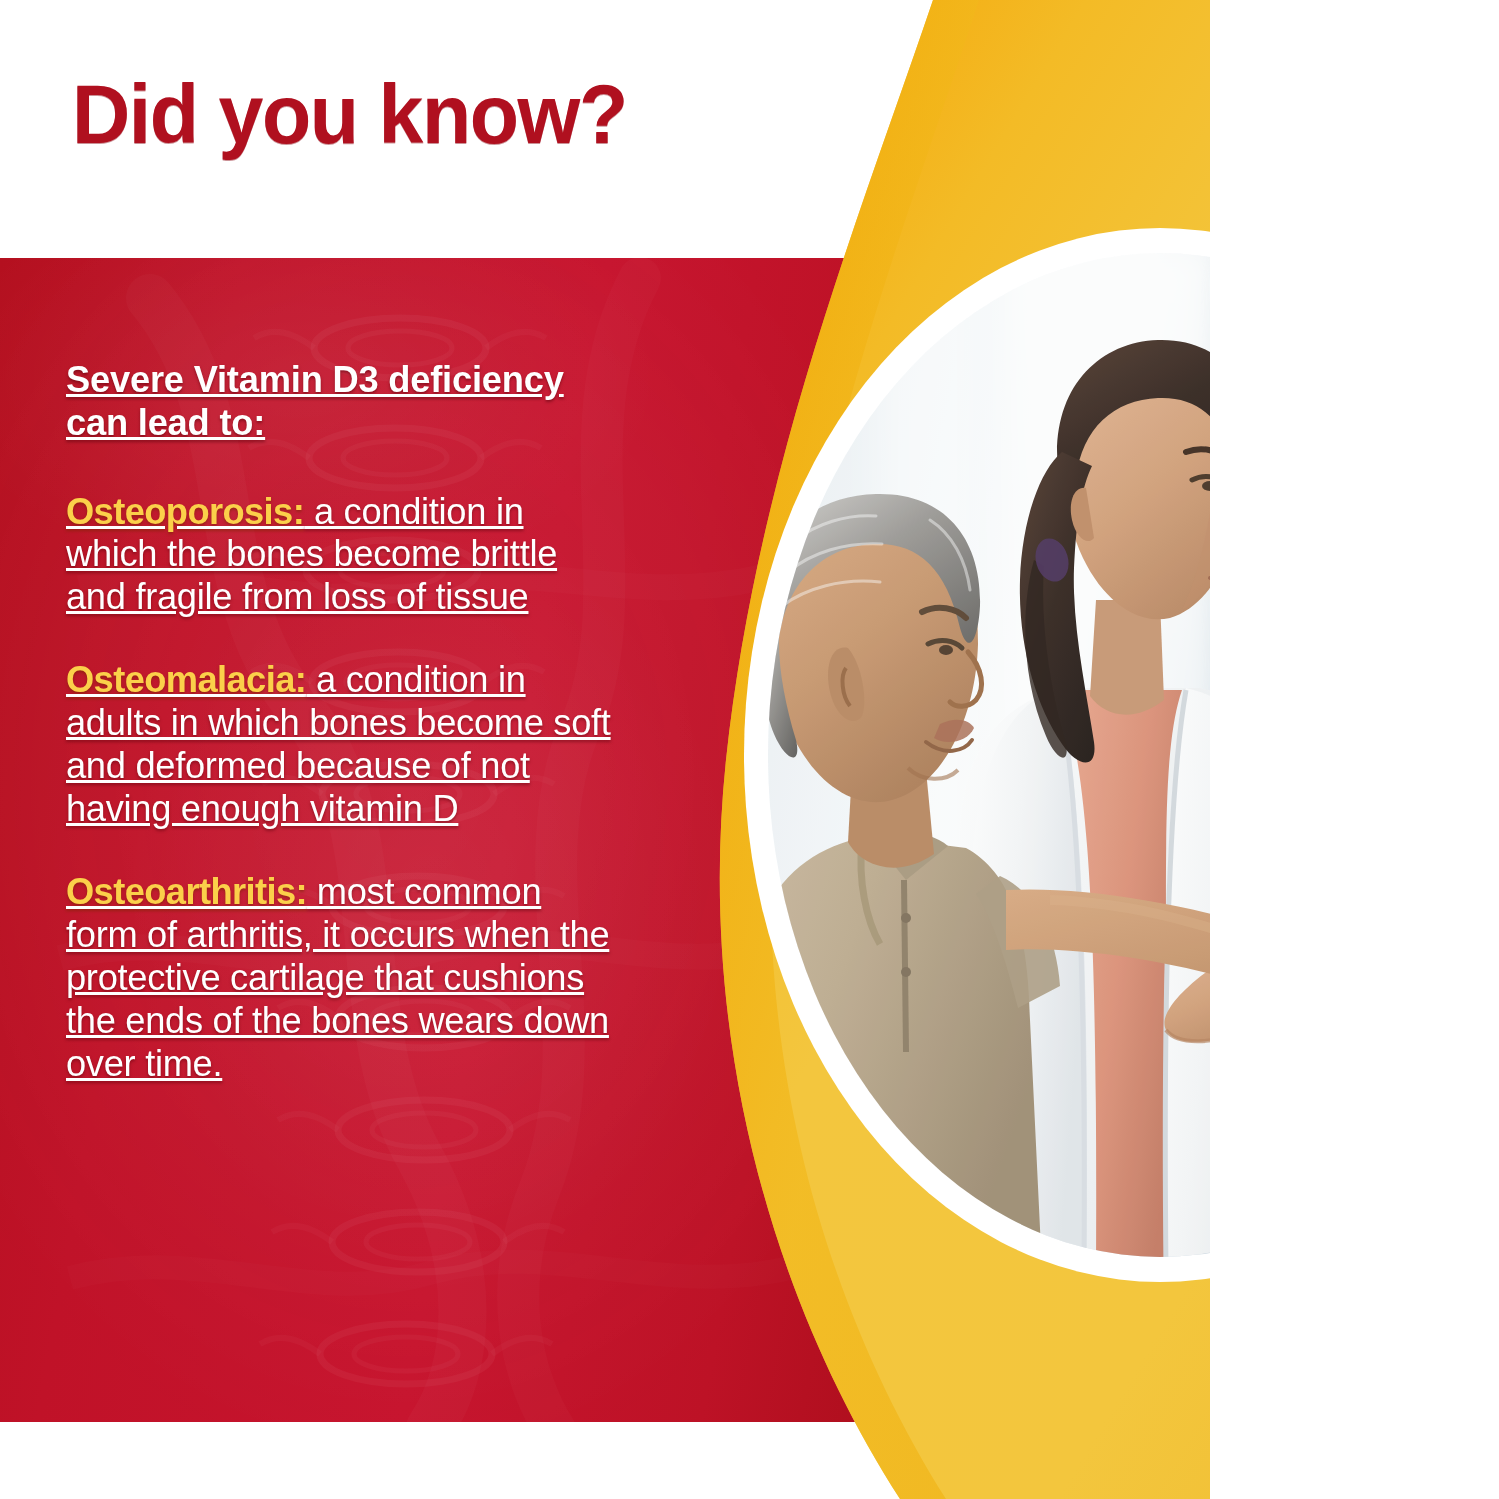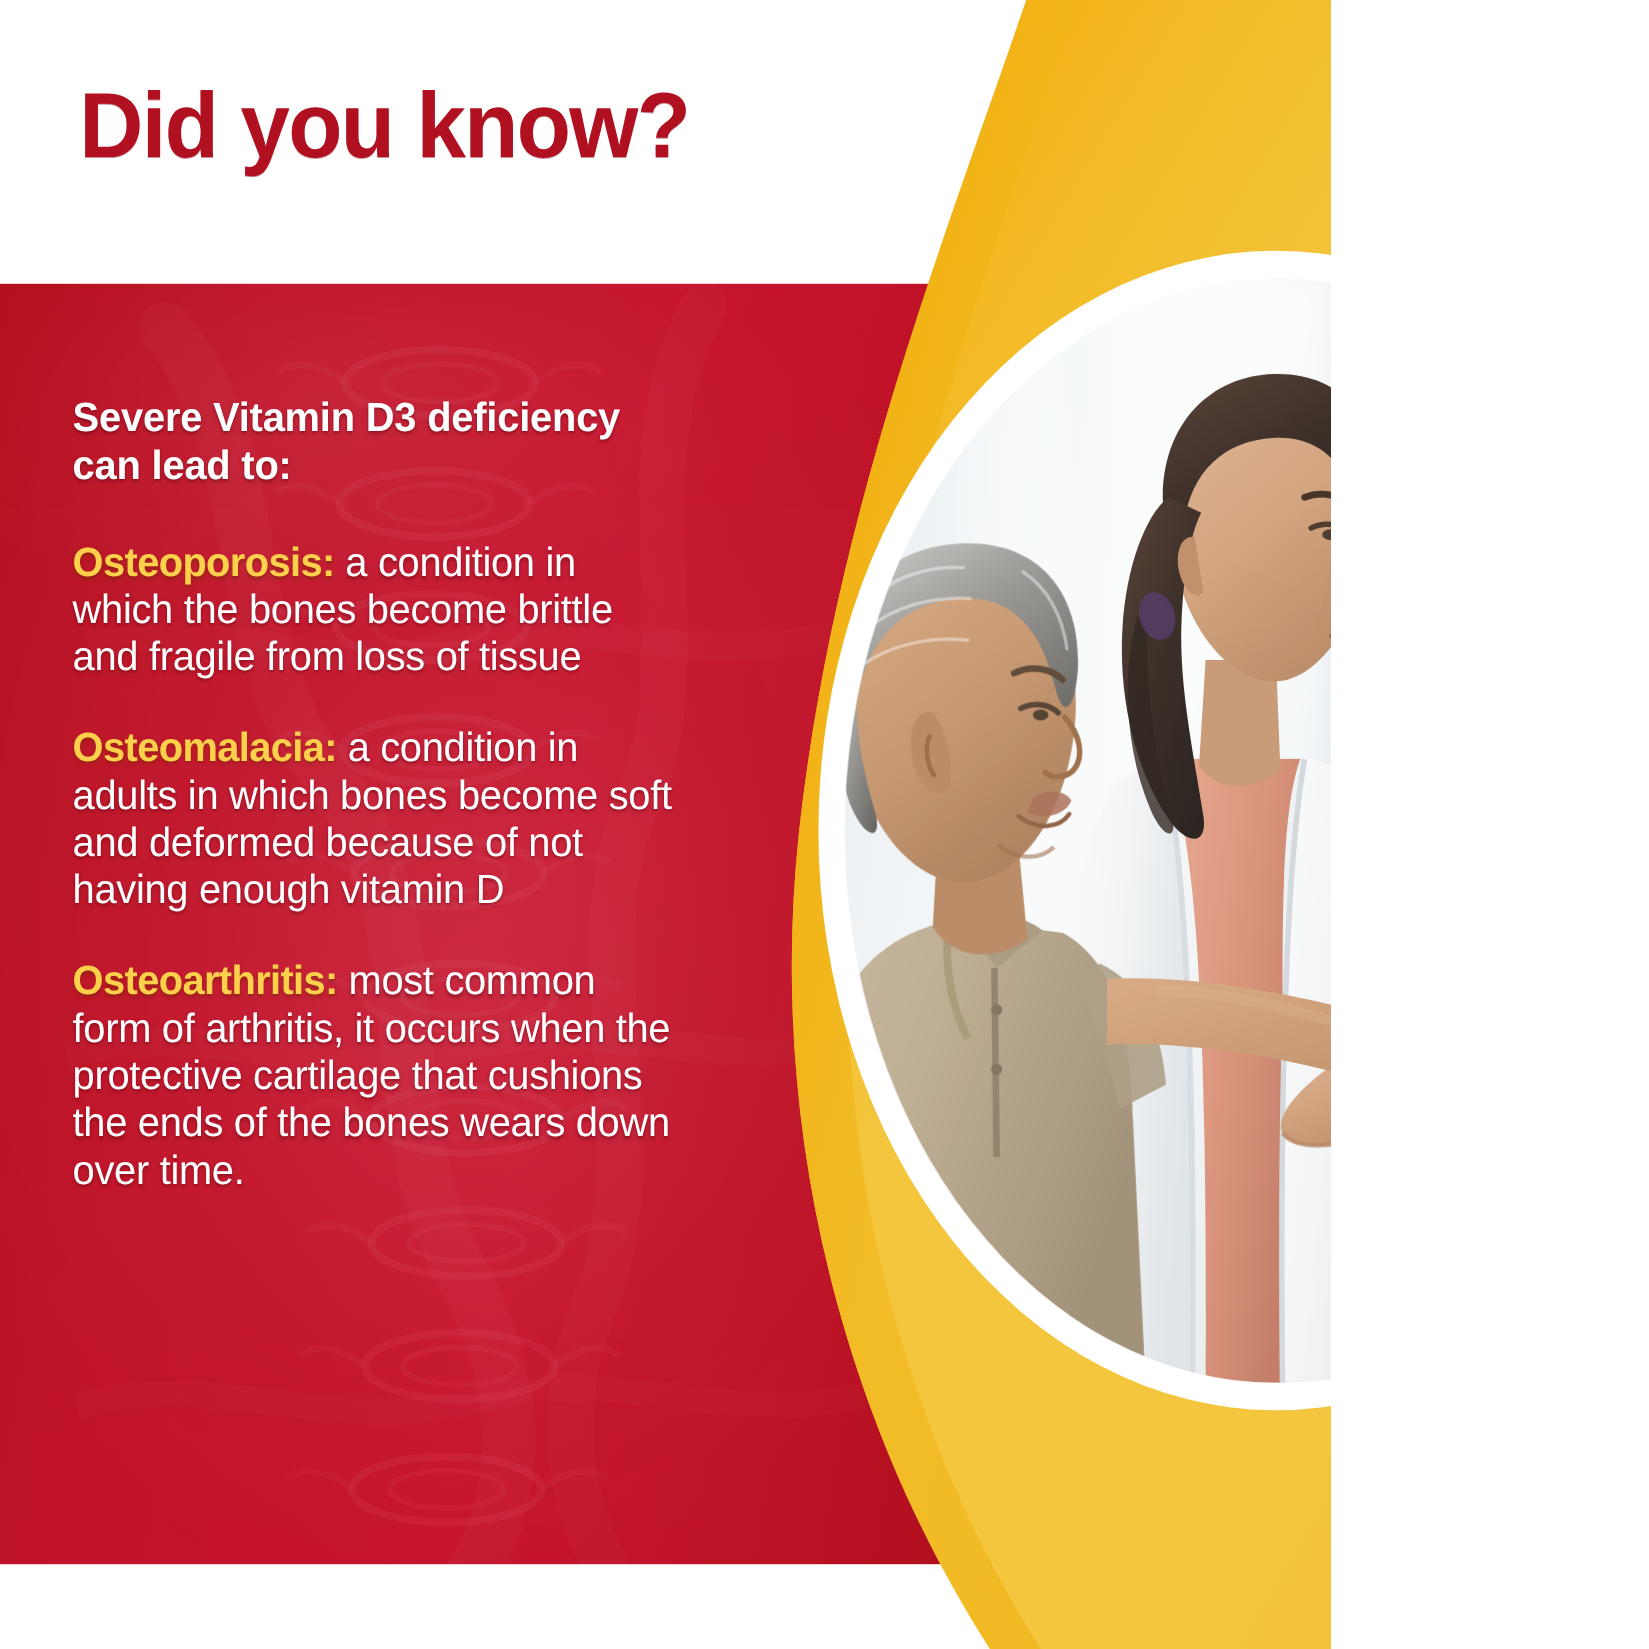--- a/index.html
+++ b/index.html
@@ -326,21 +326,21 @@
         <path d="M1356,896 C1372,886 1392,896 1398,914 L1374,930 C1360,924 1352,910 1356,896 Z" fill="#6e6a66" opacity=".85"></path>
       </g>
 
       <rect x="760" y="245" width="800" height="1020" fill="#ffffff" opacity=".05"></rect>
       <rect x="760" y="245" width="800" height="1020" fill="#8fa6b8" opacity=".04"></rect>
     </g>
   </svg>
 
   <div id="title">Did you know?</div>
 
-  <div id="copy" style="top: 358px;">
+  <div id="copy" style="top: 358px; text-decoration: underline;">
     <p class="lede">Severe Vitamin D3 deficiency can lead to:</p>
 
     <p class="para"><span class="term">Osteoporosis:</span><span> a condition in which the bones become brittle and fragile from loss of tissue</span></p>
 
     <p class="para"><span class="term">Osteomalacia:</span><span> a condition in adults in which bones become soft and deformed because of not having enough vitamin D</span></p>
 
     <p class="para"><span class="term">Osteoarthritis:</span><span> most common form of arthritis, it occurs when the protective cartilage that cushions the ends of the bones wears down over time.</span></p>
   </div>
 
 </div>

